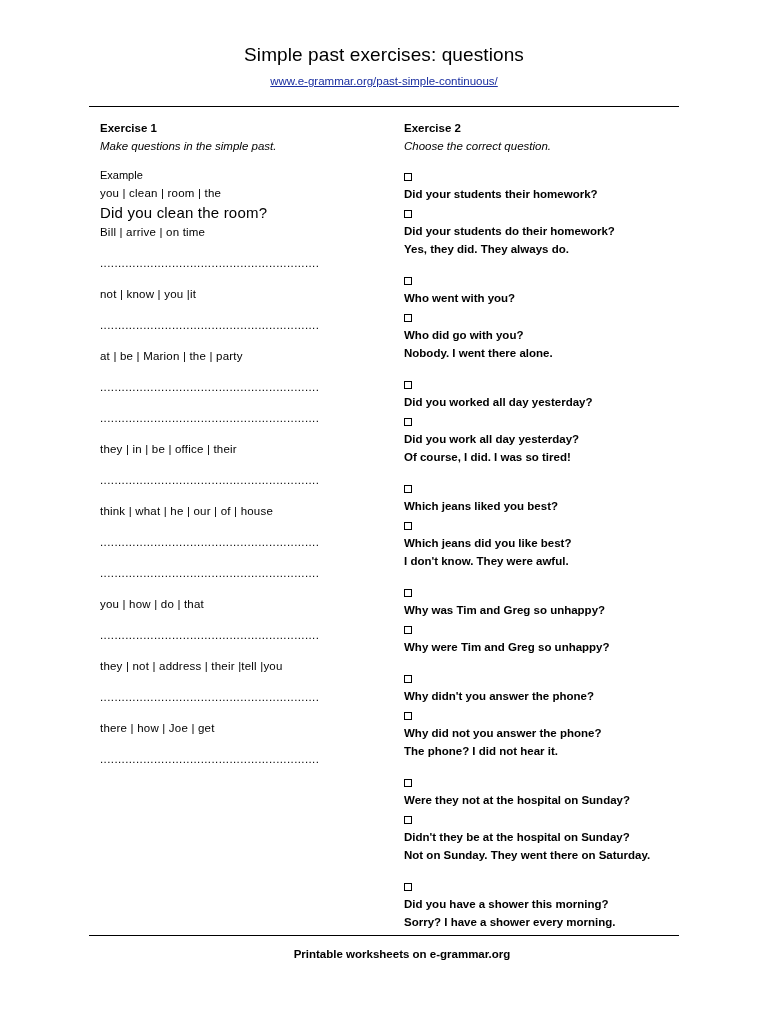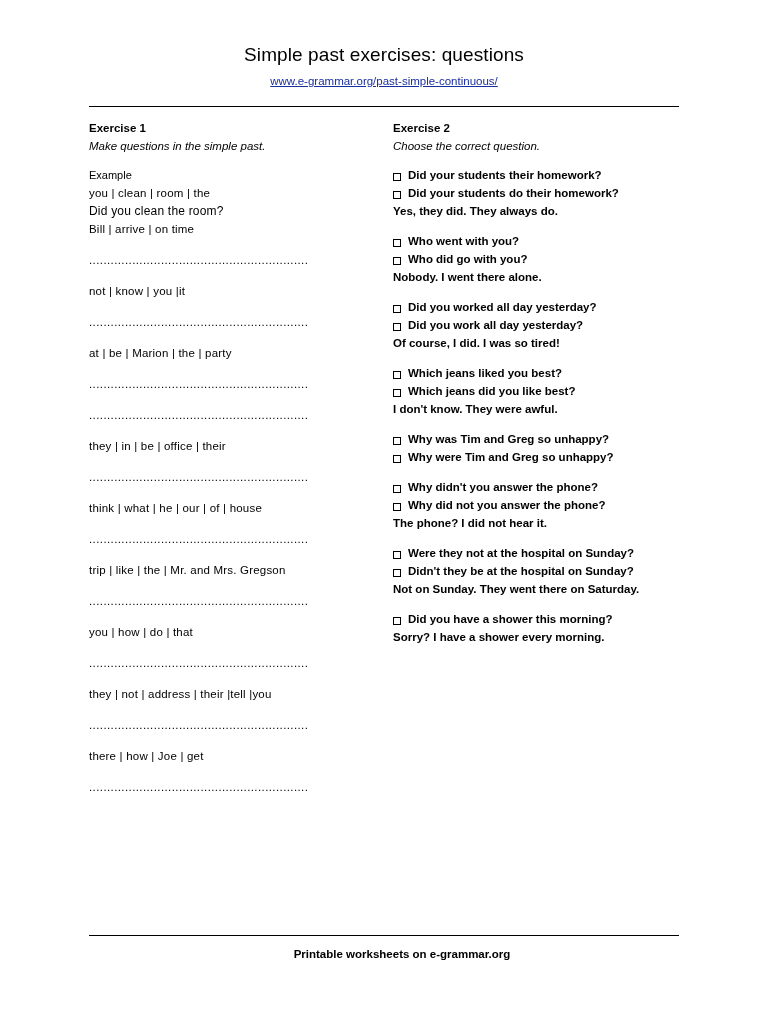--- a/index.html
+++ b/index.html
@@ -48,21 +48,21 @@
     margin: 0;
     position: absolute;
     left: 89px;
     right: 89px;
   }
   #rule-top { top: 106px; }
   #rule-bottom { top: 935px; }
 
   .columns {
     position: absolute;
-    left: 89px;
+    left: 100px;
     top: 122px;
     width: 590px;
     display: flex;
     gap: 0;
   }
   .col {
     width: 295px;
     box-sizing: border-box;
   }
   .col-right {
@@ -81,21 +81,21 @@
   .label-example {
     font-size: 11px;
     margin-bottom: 6px;
   }
   .prompt {
     font-size: 11.5px;
     letter-spacing: 0.2px;
     margin-bottom: 5px;
   }
   .answer {
-    font-size: 12px;
+    font-size: 15px;
     letter-spacing: 0.2px;
     margin-bottom: 5px;
   }
   .item {
     margin-bottom: 2px;
   }
   .blank {
     font-size: 11.5px;
     letter-spacing: 0.4px;
     color: #000;
@@ -107,20 +107,21 @@
   .q-group {
     margin-bottom: 18px;
   }
   .q-line {
     font-size: 11.5px;
     font-weight: bold;
     margin-bottom: 6px;
     display: flex;
     align-items: flex-start;
     gap: 7px;
+    flex-direction: column;
   }
   .checkbox {
     display: inline-block;
     width: 6px;
     height: 6px;
     border: 1px solid #000;
     margin-top: 4px;
     flex: 0 0 auto;
   }
   .q-answer {
@@ -179,21 +180,20 @@
       </div>
       <div class="item">
         <div class="prompt">they | in | be | office | their</div>
         <div class="blank">.............................................................</div>
       </div>
       <div class="item">
         <div class="prompt">think | what | he | our | of | house</div>
         <div class="blank">.............................................................</div>
       </div>
       <div class="item">
-        <div class="prompt">trip | like | the | Mr. and Mrs. Gregson</div>
         <div class="blank">.............................................................</div>
       </div>
       <div class="item">
         <div class="prompt">you | how | do | that</div>
         <div class="blank">.............................................................</div>
       </div>
       <div class="item">
         <div class="prompt">they | not | address | their |tell |you</div>
         <div class="blank">.............................................................</div>
       </div>

